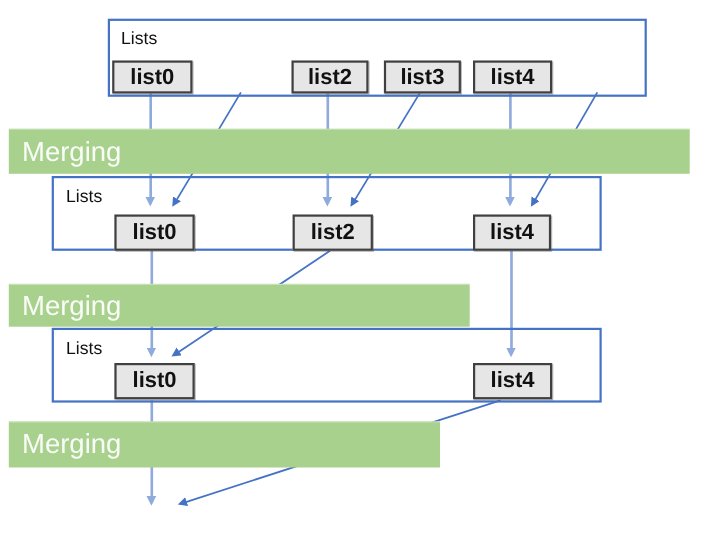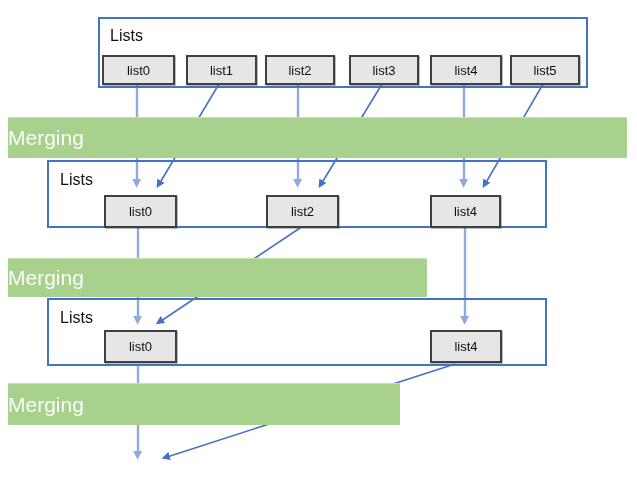--- a/index.html
+++ b/index.html
@@ -33,37 +33,39 @@
     font-size:16px;
     line-height:22px;
     white-space:nowrap;
   }
   .item{
     position:absolute;
     box-sizing:border-box;
     background:var(--item_bg);
     border:2px solid var(--item_border);
     color:var(--text);
-    font-size:13px;
+    font-size:20px;
     display:flex;
     align-items:center;
     justify-content:center;
     box-shadow:1px 1px 0 rgba(64,64,64,0.35);
+    font-weight:bold;
   }
   .band{
     position:absolute;
     background:var(--green_band);
     border-top:1px solid rgba(255,255,255,0.35);
     box-sizing:border-box;
     display:flex;
     align-items:center;
   }
   .band span{
     color:var(--band_text);
-    font-size:21px;
+    font-size:25px;
+    padding-left:12px;
   }
   
   .box1{left:98px;top:17px;width:490px;height:71px;}
   .box2{left:47px;top:160px;width:500px;height:68px;}
   .box3{left:47px;top:298px;width:500px;height:68px;}
   .box1 .box-label{left:10px;top:6px;}
   .box2 .box-label,.box3 .box-label{left:11px;top:7px;}
   .band1{left:8px;top:117px;width:619px;height:41px;}
   .band2{left:8px;top:258px;width:419px;height:39px;}
   .band3{left:8px;top:383px;width:392px;height:42px;}
@@ -98,25 +100,23 @@
     <line x1="300" y1="228" x2="158" y2="323" stroke="#4472C4" stroke-width="1.6" marker-end="url(#ah-d)"></line>
     <line x1="465" y1="228" x2="465" y2="322" stroke="#8FAADC" stroke-width="2.4" marker-end="url(#ah-l)"></line>
 
     <line x1="138" y1="364" x2="138" y2="457" stroke="#8FAADC" stroke-width="2.4" marker-end="url(#ah-l)"></line>
     <line x1="455" y1="364" x2="164" y2="458" stroke="#4472C4" stroke-width="1.6" marker-end="url(#ah-d)"></line>
   </svg>
 
   <div class="listbox box1">
     <span class="box-label">Lists</span>
     <div class="item r1" style="left:2px;width:73px;">list0</div>
-    <div class="item r1" style="left:86px;width:71px;">list1</div>
     <div class="item r1" style="left:165px;width:70px;">list2</div>
     <div class="item r1" style="left:249px;width:70px;">list3</div>
     <div class="item r1" style="left:330px;width:72px;">list4</div>
-    <div class="item r1" style="left:410px;width:70px;">list5</div>
   </div>
 
   <div class="band band1">
     <span>Merging</span>
   </div>
 
   <div class="listbox box2">
     <span class="box-label">Lists</span>
     <div class="item r2" style="left:55px;width:73px;">list0</div>
     <div class="item r2" style="left:217px;width:73px;">list2</div>

